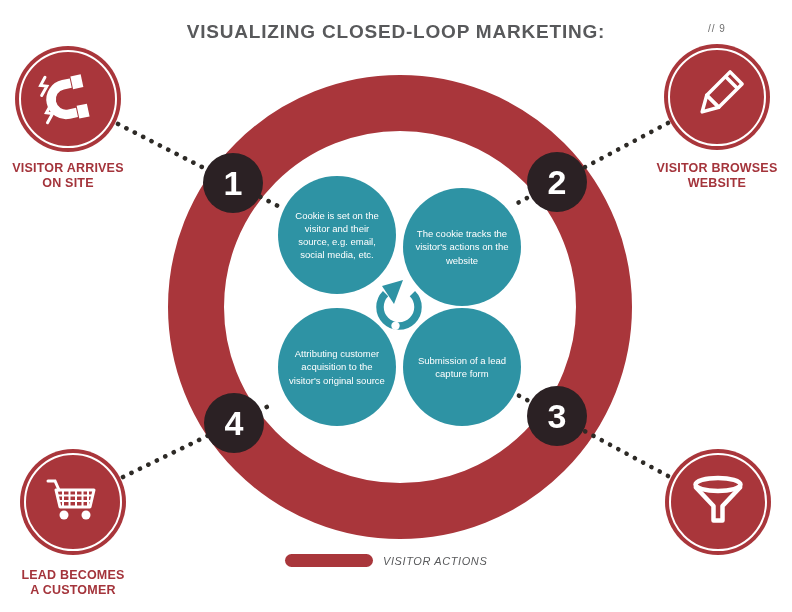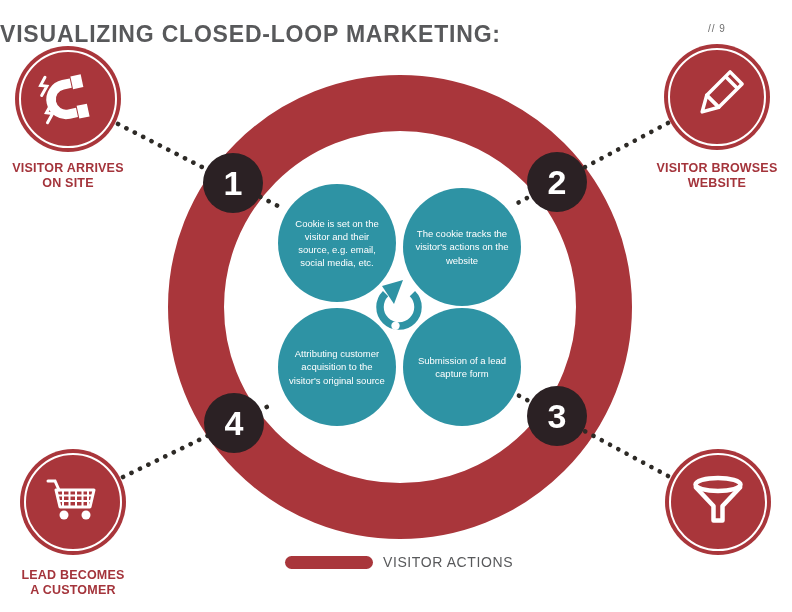--- a/index.html
+++ b/index.html
@@ -1,45 +1,45 @@
 <!DOCTYPE html>
 <html><head>
 <meta charset="utf-8">
 <style>
   html,body{margin:0;padding:0;background:#fff;}
   .canvas{position:relative;width:792px;height:612px;background:#ffffff;overflow:hidden;
           font-family:"Liberation Sans",sans-serif;}
-  .title{position:absolute;top:21px;left:0;width:100%;
-         font-size:23px;font-weight:bold;color:#58595B;letter-spacing:.8px;}
+  .title{position:absolute;top:21px;left:0;width:100%;text-align:center;
+         font-size:19px;font-weight:bold;color:#58595B;letter-spacing:.8px;}
   .marker{position:absolute;top:23px;left:708px;font-size:10px;color:#6E6E6E;letter-spacing:1px;}
   svg.bg{position:absolute;left:0;top:0;}
   .step{position:absolute;width:118px;height:118px;border-radius:50%;background:#2E93A4;
         display:flex;align-items:center;justify-content:center;text-align:center;color:#fff;
         font-size:9.5px;line-height:1.38;padding:0 10px;box-sizing:border-box;}
-  #step1{left:278px;top:184px} #step2{left:403px;top:188px}
+  #step1{left:278px;top:176px} #step2{left:403px;top:188px}
   #step3{left:403px;top:308px} #step4{left:278px;top:308px}
   .num{position:absolute;width:60px;height:60px;border-radius:50%;background:#2B2124;color:#fff;
        display:flex;align-items:center;justify-content:center;font-size:34px;font-weight:bold;}
   #num1{left:203px;top:153px} #num2{left:527px;top:152px}
   #num3{left:527px;top:386px} #num4{left:204px;top:393px}
   .corner{position:absolute;width:106px;height:106px;border-radius:50%;background:#A9363B;
           display:flex;align-items:center;justify-content:center;}
   .corner .ring{position:absolute;inset:4px;border:2.5px solid #fff;border-radius:50%;}
   #corner-tl{left:15px;top:46px} #corner-tr{left:664px;top:44px}
   #corner-bl{left:20px;top:449px} #corner-br{left:665px;top:449px}
   .corner-label{position:absolute;width:150px;text-align:center;font-size:12.5px;font-weight:bold;
                 color:#A4343B;line-height:1.2;white-space:pre-line;letter-spacing:.2px;}
   #label-tl{left:-7px;top:161px} #label-tr{left:642px;top:161px}
   #label-bl{left:-2px;top:568px} #label-br{left:643px;top:568px}
   .loop{position:absolute;left:371px;top:277px;}
   .legend{position:absolute;left:285px;top:554px;display:flex;flex-direction:column;gap:4px;}
   .legend-row{display:flex;align-items:center;gap:10px;}
   .pill{width:88px;height:13px;border-radius:6.5px;}
   .pill.red{background:#A9363B}.pill.teal{background:#2E93A4}
-  .legend-label{font-size:14px;color:#58595B;letter-spacing:.6px;}
+  .legend-label{font-size:11px;color:#58595B;letter-spacing:.6px;font-style:italic;}
   .icon-svg{display:block;}
 </style>
 </head>
 <body>
 
 <div class="canvas">
 
   <svg class="bg" width="792" height="612" viewBox="0 0 792 612">
     <circle cx="400" cy="307" r="204" fill="none" stroke="#A9363B" stroke-width="56"></circle>
     <g stroke="#2D2A26" stroke-width="4.6" stroke-linecap="round" stroke-dasharray="0.1 9.3">

